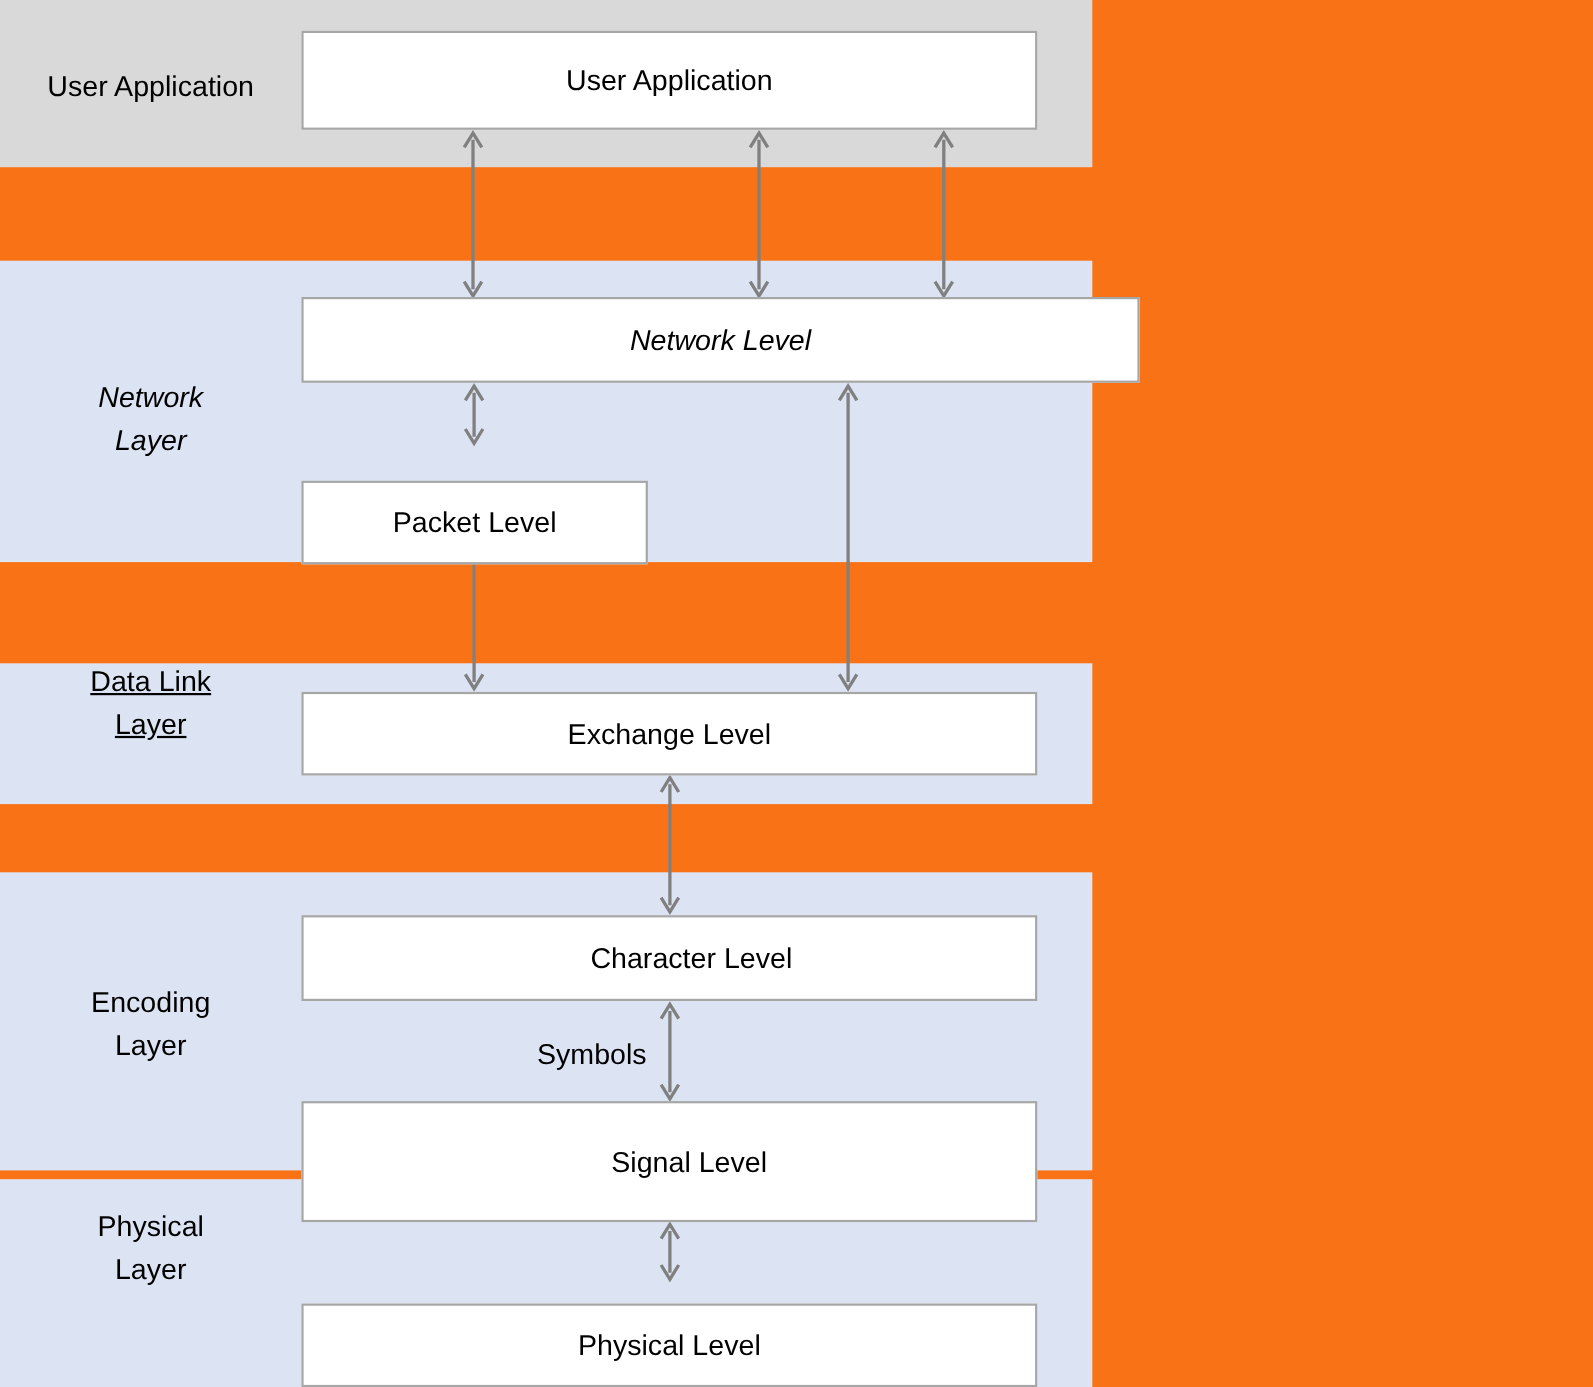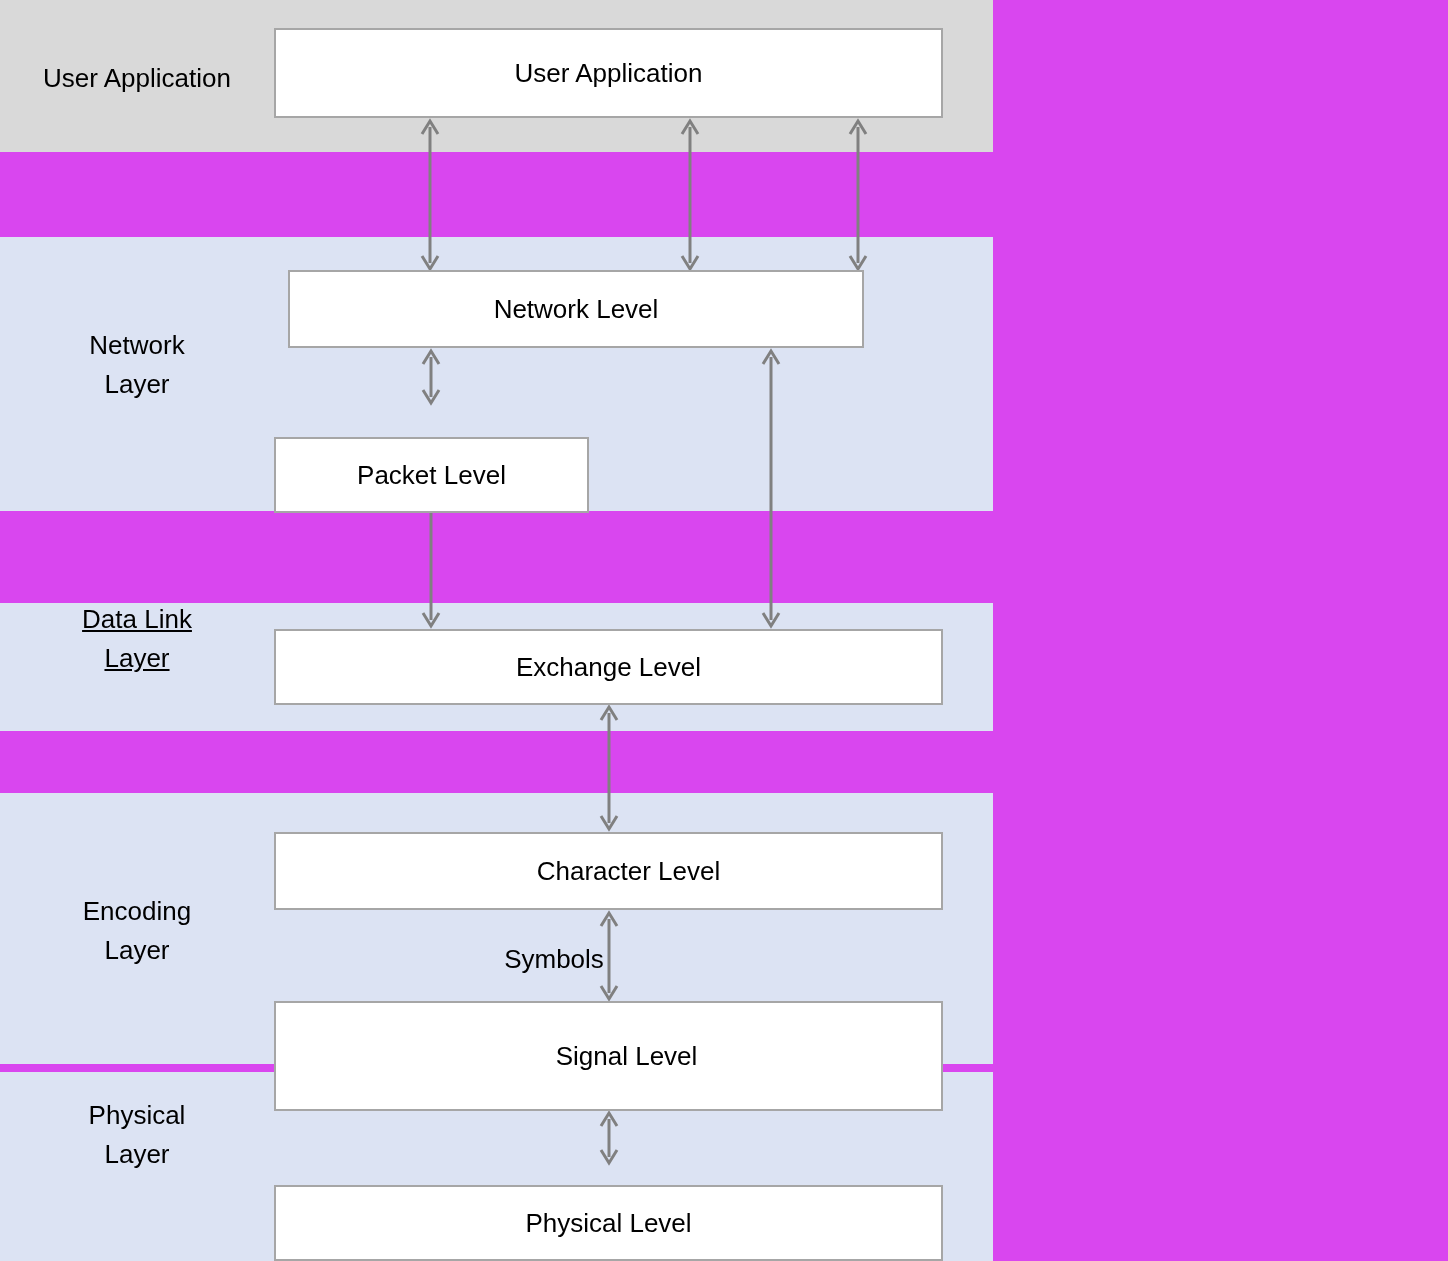--- a/index.html
+++ b/index.html
@@ -10,21 +10,21 @@
   body {
     width: 1448px; height: 1261px;
     position: relative;
     overflow: hidden;
     font-family: "Liberation Sans", sans-serif;
   }
   #stage {
     position: absolute;
     left: 0; top: 0;
     width: 1448px; height: 1261px;
-    background: #d946ef;
+    background: #f97316;
   }
 
   
   .band {
     position: absolute;
     left: 0;
     width: 993px;
   }
   .band.gray  { background: #d9d9d9; }
   .band.blue  { background: #dce3f3; }
@@ -59,36 +59,35 @@
     margin-left: -13px;
   }
   .arrow svg { display: block; width: 26px; height: 100%; }
 
   .edge-note {
     position: absolute;
     color: #000000;
     font-size: 26px;
     white-space: nowrap;
     transform: translate(-50%, -50%);
-    margin-left: 16px;
   }
 </style>
 </head>
 <body>
 
 <div id="stage">
 
   <div class="band gray" style="top:0px;  height:152px;"></div>
   <div class="band blue" style="top:237px; height:274px;"></div>
   <div class="band blue" style="top:603px; height:128px;"></div>
   <div class="band blue" style="top:793px; height:271px;"></div>
   <div class="band blue" style="top:1072px;height:189px;"></div>
 
   <div class="band-label" style="top:59px;">User Application</div>
-  <div class="band-label" style="top:326px;">Network
+  <div class="band-label" style="top:342px;font-style:italic;">Network
 Layer</div>
   <div class="band-label" style="top:600px;text-decoration:underline;">Data Link
 Layer</div>
   <div class="band-label" style="top:892px;">Encoding
 Layer</div>
   <div class="band-label" style="top:1096px;">Physical
 Layer</div>
 
   <div class="arrow" style="left:430px; top:118px; height:154px;">
     <svg viewBox="0 0 26 154" preserveAspectRatio="none">
@@ -158,21 +157,21 @@
       <line x1="13" y1="9" x2="13" y2="47" stroke="#808080" stroke-width="3"></line>
       <polyline points="5,16 13,3 21,16" fill="none" stroke="#808080" stroke-width="3"></polyline>
       <polyline points="5,40 13,53 21,40" fill="none" stroke="#808080" stroke-width="3"></polyline>
     </svg>
   </div>
 
   <div class="level-box" style="left:274px; top:28px;   width:669px; height:90px;">
     <span>User Application</span>
   </div>
 
-  <div class="level-box" style="left:288px; top:270px;  width:576px; height:78px;">
+  <div class="level-box" style="left:274px; top:270px;  width:762px; height:78px;font-style:italic;">
     <span>Network Level</span>
   </div>
 
   <div class="level-box" style="left:274px; top:405px;  width:315px; height:76px;margin-top:32px;">
     <span>Packet Level</span>
   </div>
 
   <div class="level-box" style="left:274px; top:629px;  width:669px; height:76px;">
     <span>Exchange Level</span>
   </div>

